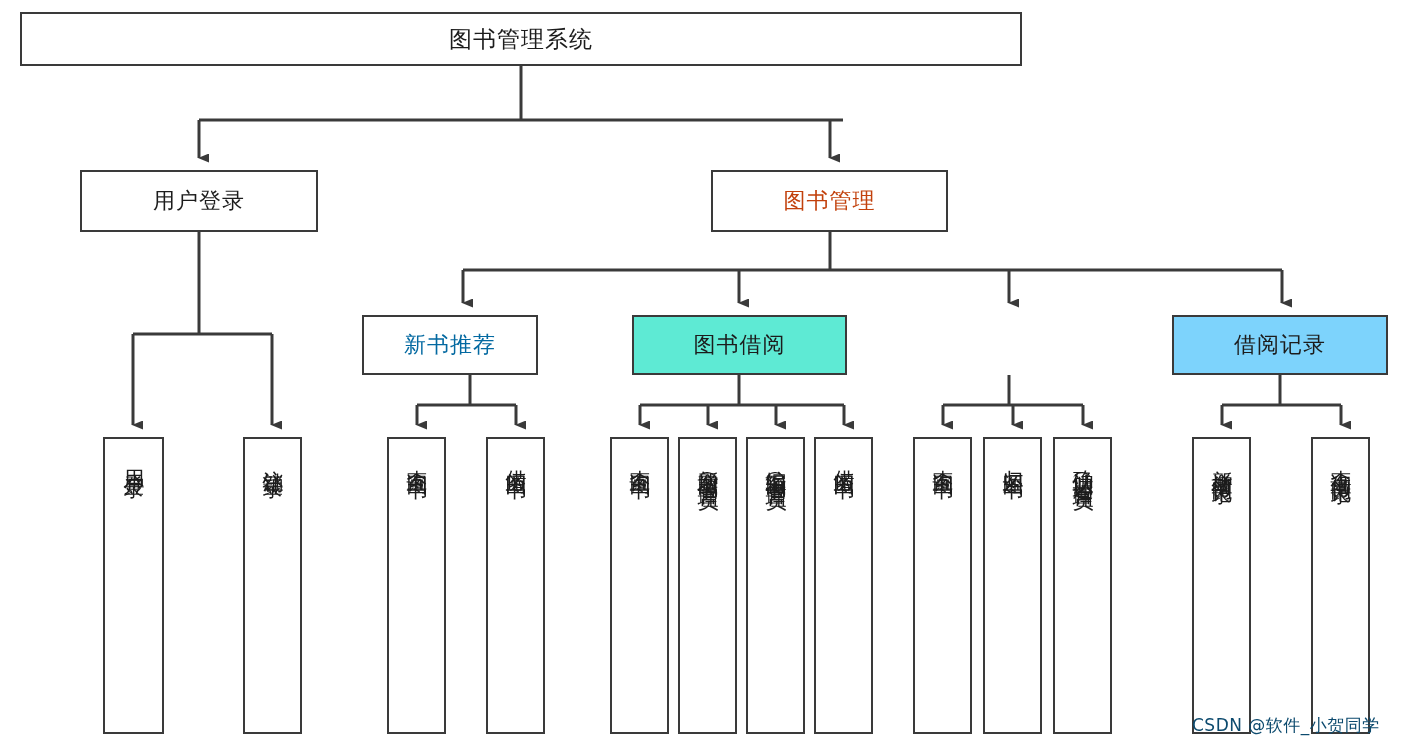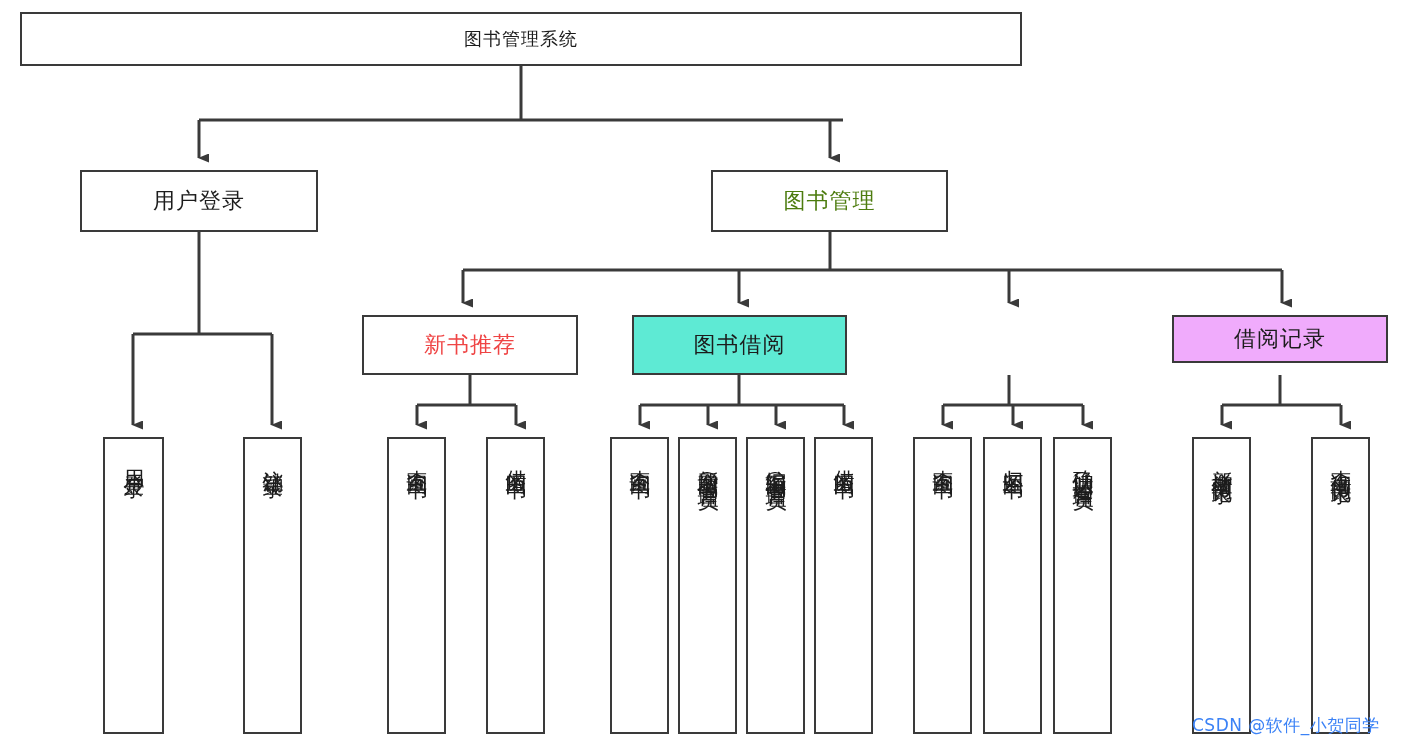--- a/index.html
+++ b/index.html
@@ -34,21 +34,21 @@
     display: flex;
     align-items: center;
     justify-content: center;
     color: #1c1c1c;
   }
   .node.horiz {
     font-size: 22px;
     letter-spacing: 1px;
   }
   .node.root {
-    font-size: 18px;
+    font-size: 23px;
   }
   .node.leaf {
     font-size: 21px;
     align-items: flex-start;
     justify-content: center;
     padding-top: 14px;
   }
   .node.leaf .vlabel {
     writing-mode: vertical-rl;
     text-orientation: upright;
@@ -115,25 +115,25 @@
       <path d="M1280,375 L1280,405"></path>
       <path d="M1222,405 L1341,405"></path>
       <path d="M1222,405 L1222,425" marker-end="url(#arrow)"></path>
       <path d="M1341,405 L1341,425" marker-end="url(#arrow)"></path>
     </g>
   </svg>
 
   <div class="node horiz root" style="left: 20px; top: 12px; width: 1002px; height: 54px; border-color: rgb(58, 58, 58); background: rgb(255, 255, 255); color: rgb(28, 28, 28);">图书管理系统</div>
 
   <div class="node horiz" style="left: 80px; top: 170px; width: 238px; height: 62px; border-color: rgb(58, 58, 58); background: rgb(255, 255, 255); color: rgb(28, 28, 28);">用户登录</div>
-  <div class="node horiz" style="left: 711px; top: 170px; width: 237px; height: 62px; border-color: rgb(58, 58, 58); background: rgb(255, 255, 255); color: #4d7c0f;">图书管理</div>
+  <div class="node horiz" style="left: 711px; top: 170px; width: 237px; height: 62px; border-color: rgb(58, 58, 58); background: rgb(255, 255, 255); color: #c2410c;">图书管理</div>
 
-  <div class="node horiz" style="left: 362px; top: 315px; width: 216px; height: 60px; border-color: rgb(58, 58, 58); background: rgb(255, 255, 255); color: #ef4444;">新书推荐</div>
+  <div class="node horiz" style="left: 362px; top: 315px; width: 176px; height: 60px; border-color: rgb(58, 58, 58); background: rgb(255, 255, 255); color: #0369a1;">新书推荐</div>
   <div class="node horiz" style="left: 632px; top: 315px; width: 215px; height: 60px; border-color: rgb(58, 58, 58); background: #5eead4; color: rgb(28, 28, 28);">图书借阅</div>
-  <div class="node horiz" style="left: 1172px; top: 315px; width: 216px; height: 48px; border-color: rgb(58, 58, 58); background: #f0abfc; color: rgb(28, 28, 28);">借阅记录</div>
+  <div class="node horiz" style="left: 1172px; top: 315px; width: 216px; height: 60px; border-color: rgb(58, 58, 58); background: #7dd3fc; color: rgb(28, 28, 28);">借阅记录</div>
 
   <div class="node leaf" style="left: 103px; top: 437px; width: 61px; height: 297px; border-color: rgb(58, 58, 58); background: rgb(255, 255, 255); color: rgb(28, 28, 28);">
     <span class="vlabel">用户登录</span>
   </div>
   <div class="node leaf" style="left: 243px; top: 437px; width: 59px; height: 297px; border-color: rgb(58, 58, 58); background: rgb(255, 255, 255); color: rgb(28, 28, 28);">
     <span class="vlabel">注销登录</span>
   </div>
   <div class="node leaf" style="left: 387px; top: 437px; width: 59px; height: 297px; border-color: rgb(58, 58, 58); background: rgb(255, 255, 255); color: rgb(28, 28, 28);">
     <span class="vlabel">查询图书</span>
   </div>
@@ -161,15 +161,15 @@
   <div class="node leaf" style="left: 1053px; top: 437px; width: 59px; height: 297px; border-color: rgb(58, 58, 58); background: rgb(255, 255, 255); color: rgb(28, 28, 28);">
     <span class="vlabel">确认归还（管理员）</span>
   </div>
   <div class="node leaf" style="left: 1192px; top: 437px; width: 59px; height: 297px; border-color: rgb(58, 58, 58); background: rgb(255, 255, 255); color: rgb(28, 28, 28);">
     <span class="vlabel">新增借阅记录</span>
   </div>
   <div class="node leaf" style="left: 1311px; top: 437px; width: 59px; height: 297px; border-color: rgb(58, 58, 58); background: rgb(255, 255, 255); color: rgb(28, 28, 28);">
     <span class="vlabel">查询借阅记录</span>
   </div>
 
-  <div class="watermark" style="left: 1192px; top: 714px; color: #3b82f6;">CSDN @软件_小贺同学</div>
+  <div class="watermark" style="left: 1192px; top: 714px; color: #0c4a6e;">CSDN @软件_小贺同学</div>
 
 </div>
 
 </body></html>

